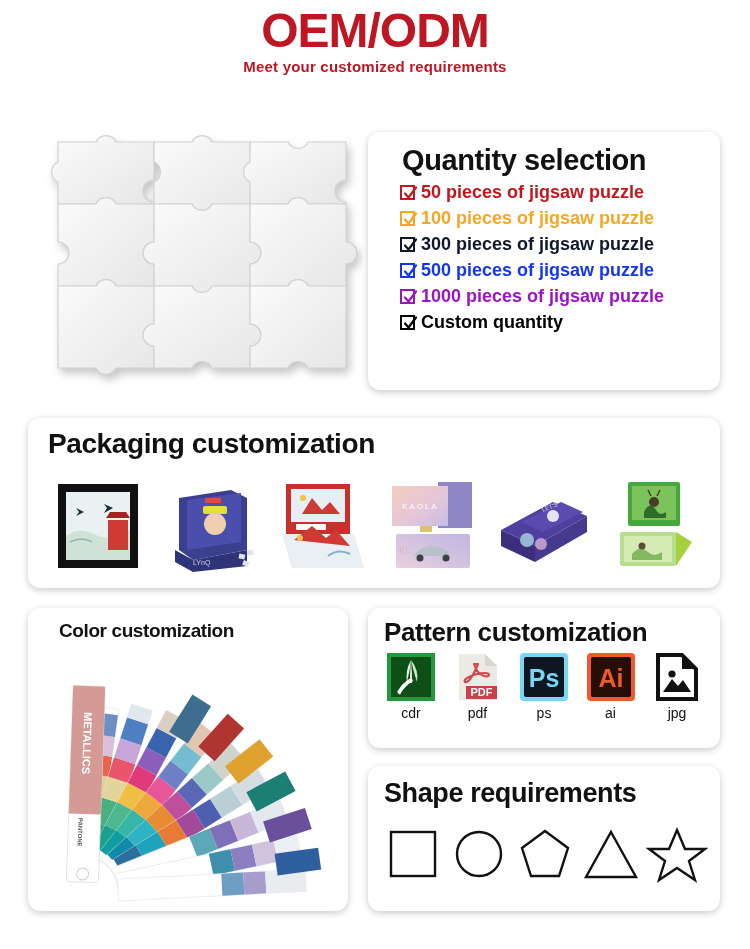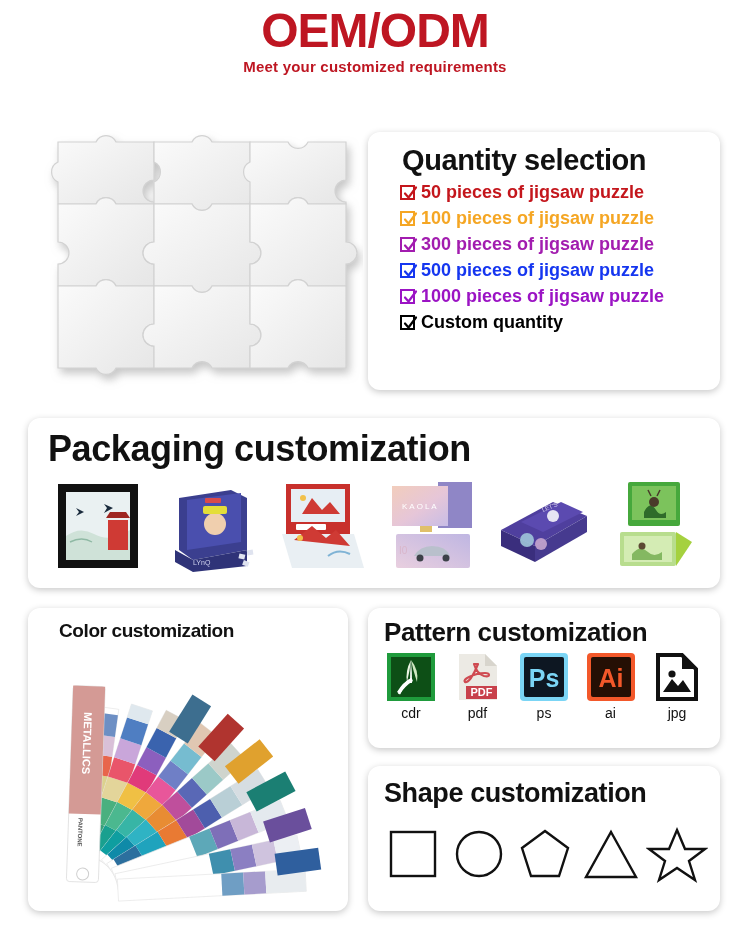--- a/index.html
+++ b/index.html
@@ -45,21 +45,21 @@
   .qty-row { display: flex; align-items: center; height: 26px; }
   .qty-box {
     width: 15px; height: 15px; border: 2px solid currentColor;
     margin-right: 6px; position: relative; flex: 0 0 auto;
   }
   .qty-box svg { position:absolute; left:0; top:-2px; width:17px; height:17px; }
   .qty-label { font-size: 18px; font-weight: bold; white-space: nowrap; }
 
   
   #packaging-card { left: 28px; top: 418px; width: 692px; height: 170px; }
-  #packaging-card .card-title { margin: 10px 0 0 20px; font-size: 36px; }
+  #packaging-card .card-title { margin: 10px 0 0 20px; font-size: 28px; }
   .pack-strip {
     position: absolute; left: 18px; top: 58px; width: 660px; height: 100px;
     display: flex; align-items: center; justify-content: space-between;
   }
   .pack-item { width: 104px; height: 100px; position: relative; }
   .pack-item svg { width: 100%; height: 100%; display: block; }
 
   
   #color-card { left: 28px; top: 608px; width: 320px; height: 303px; }
   #color-card .card-title { margin: 12px 0 0 31px; font-size: 19px; }
@@ -176,21 +176,21 @@
 
       <div class="qty-row" style="color:#F5A623">
         <span class="qty-box">
           <svg viewBox="0 0 17 17">
               <path d="M3 8.5 L6.5 12.5 L14 2.5" fill="none" stroke="currentColor" stroke-width="2.2" stroke-linecap="round" stroke-linejoin="round"></path>
             </svg>
         </span>
         <span class="qty-label">100 pieces of jigsaw puzzle</span>
       </div>
 
-      <div class="qty-row" style="color:#a21caf">
+      <div class="qty-row" style="color:#0f172a">
         <span class="qty-box">
           <svg viewBox="0 0 17 17">
               <path d="M3 8.5 L6.5 12.5 L14 2.5" fill="none" stroke="currentColor" stroke-width="2.2" stroke-linecap="round" stroke-linejoin="round"></path>
             </svg>
         </span>
         <span class="qty-label">300 pieces of jigsaw puzzle</span>
       </div>
 
       <div class="qty-row" style="color:#1536F0">
         <span class="qty-box">
@@ -513,21 +513,21 @@
             <circle cx="20" cy="22" r="3.6" fill="#111"></circle>
           </svg>
         </div>
         <div class="fmt-label">jpg</div>
       </div>
 
     </div>
   </div>
 
   <div class="card" id="shape-card">
-    <div class="card-title">Shape customization</div>
+    <div class="card-title">Shape requirements</div>
     <div class="shape-strip">
 
       <div class="shape-item">
         <svg viewBox="0 0 62 58">
             <rect x="9" y="6" width="44" height="44" fill="none" stroke="#111" stroke-width="2.4"></rect>
           </svg>
       </div>
 
       <div class="shape-item">
         <svg viewBox="0 0 62 58">

